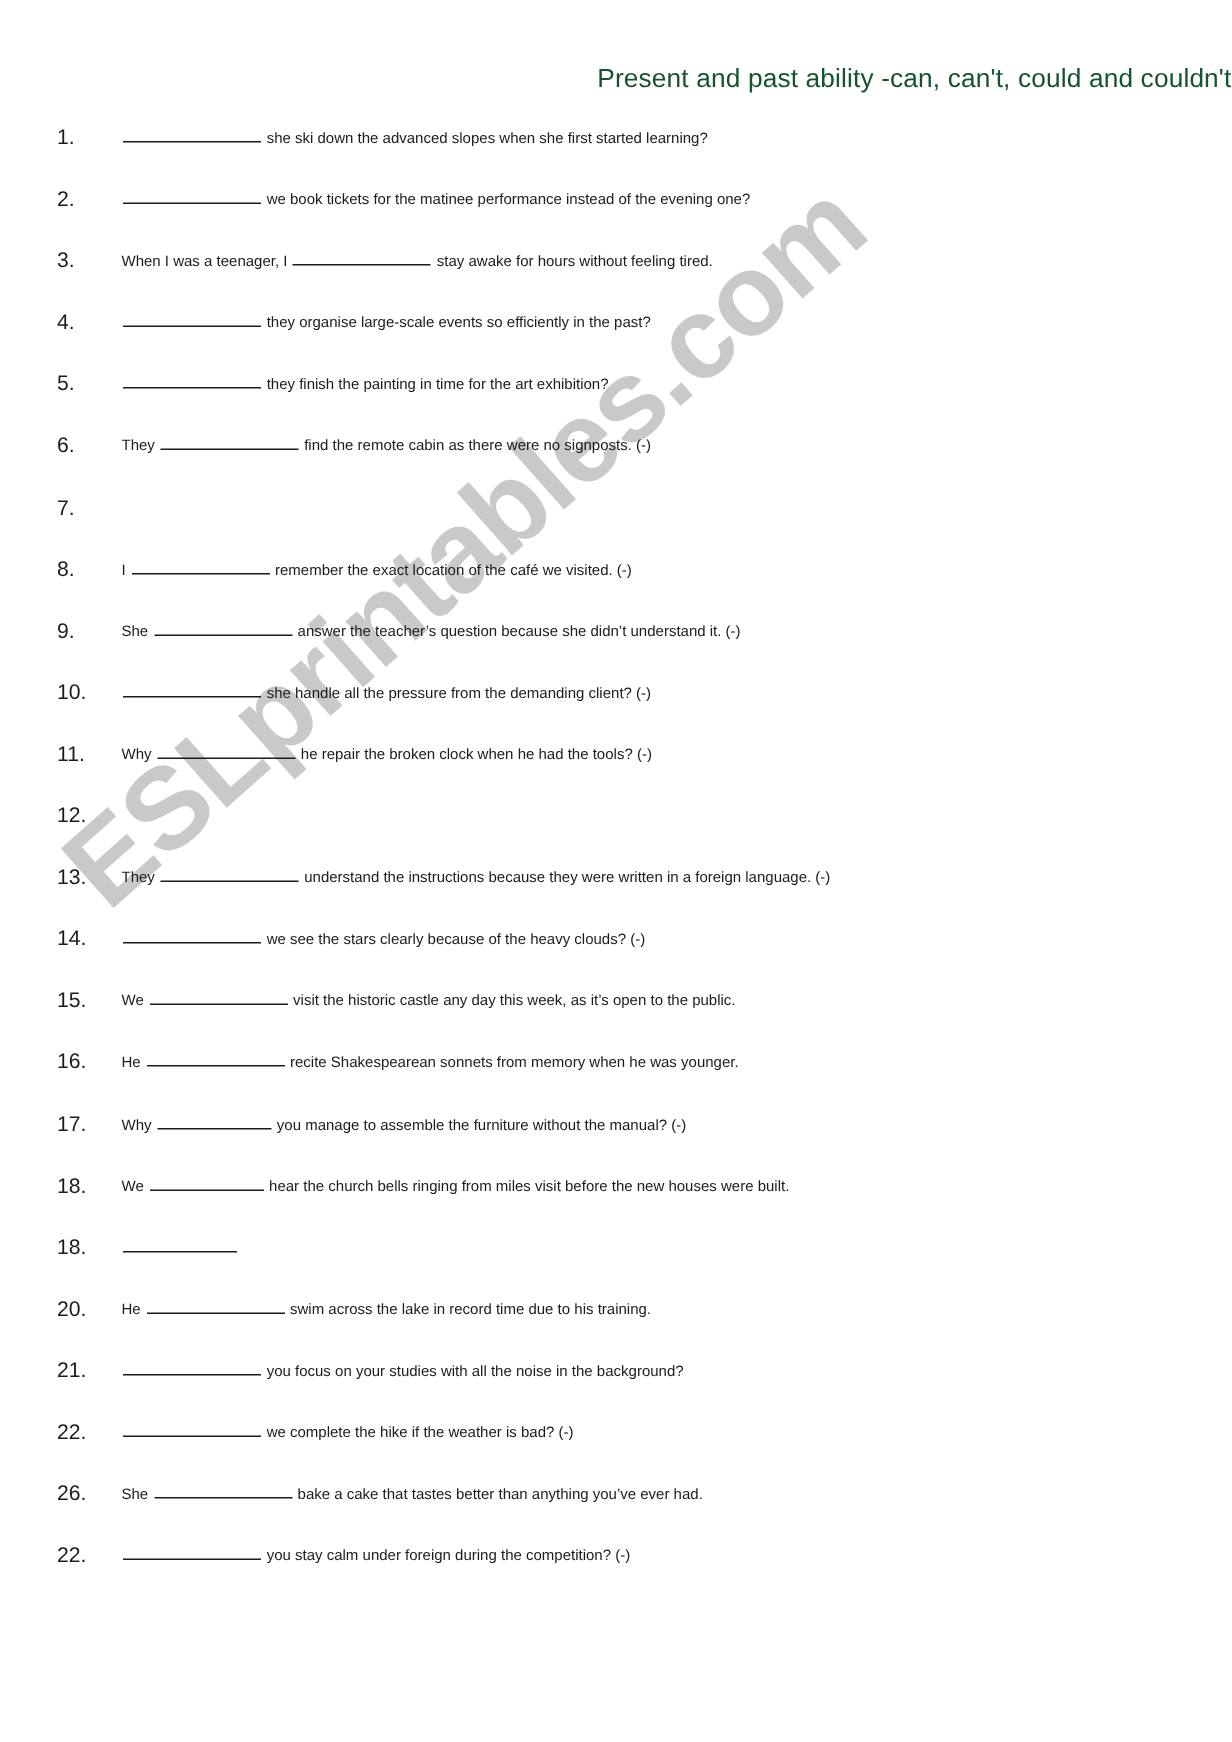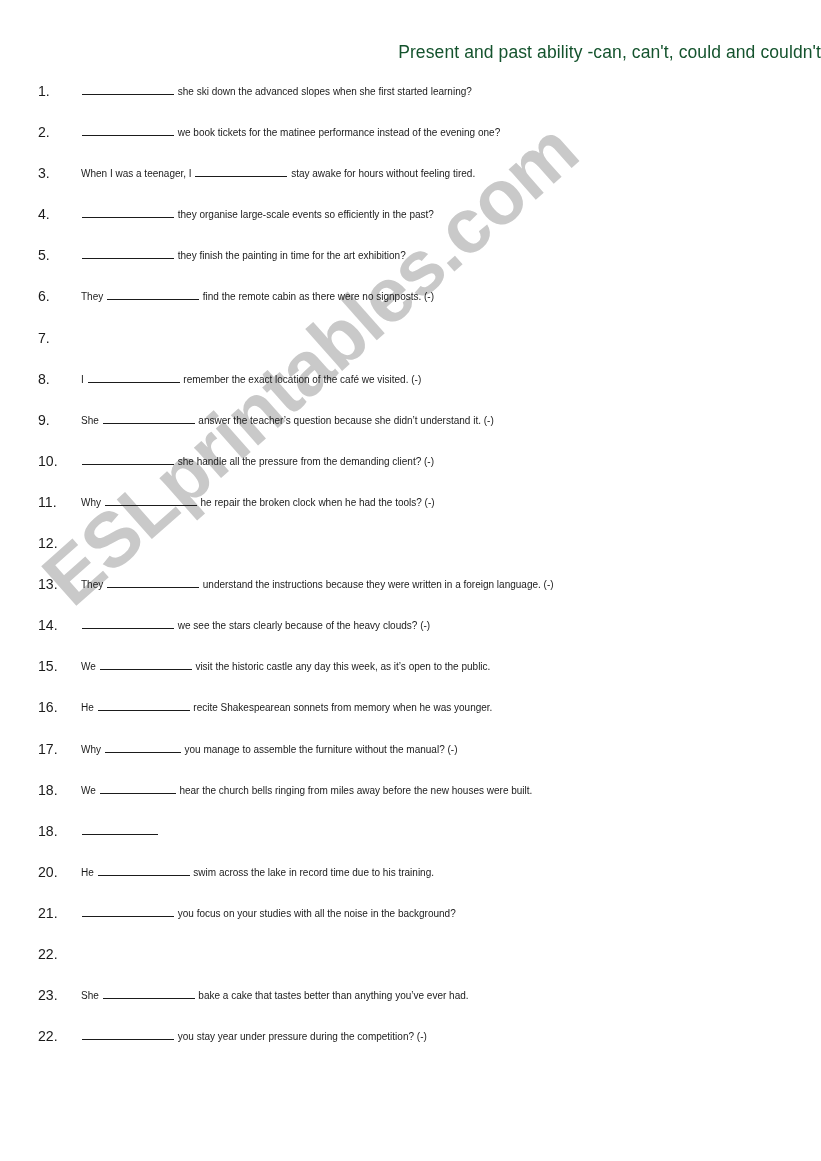--- a/index.html
+++ b/index.html
@@ -182,41 +182,42 @@
         <div class="item-row">
           <span class="item-number">16.</span>
           <span class="item-text"><span>He </span><span class="blank"></span><span> recite Shakespearean sonnets from memory when he was younger.</span></span>
         </div>
         <div class="item-row">
           <span class="item-number">17.</span>
           <span class="item-text"><span>Why </span><span class="blank short"></span><span> you manage to assemble the furniture without the manual? (-)</span></span>
         </div>
         <div class="item-row">
           <span class="item-number">18.</span>
-          <span class="item-text"><span>We </span><span class="blank short"></span><span> hear the church bells ringing from miles away before the new houses were built.</span></span>
+          <span class="item-text"><span>We </span><span class="blank short"></span><span> hear the church bells ringing from miles visit before the new houses were built.</span></span>
         </div>
         <div class="item-row">
           <span class="item-number">18.</span>
           <span class="item-text"><span></span><span class="blank short"></span></span>
         </div>
         <div class="item-row">
           <span class="item-number">20.</span>
           <span class="item-text"><span>He </span><span class="blank"></span><span> swim across the lake in record time due to his training.</span></span>
         </div>
         <div class="item-row">
           <span class="item-number">21.</span>
           <span class="item-text"><span></span><span class="blank"></span><span> you focus on your studies with all the noise in the background?</span></span>
         </div>
         <div class="item-row">
           <span class="item-number">22.</span>
-        </div>
-        <div class="item-row">
-          <span class="item-number">23.</span>
+          <span class="item-text"><span></span><span class="blank"></span><span> we complete the hike if the weather is bad? (-)</span></span>
+        </div>
+        <div class="item-row">
+          <span class="item-number">26.</span>
           <span class="item-text"><span>She </span><span class="blank"></span><span> bake a cake that tastes better than anything you’ve ever had.</span></span>
         </div>
         <div class="item-row">
           <span class="item-number">22.</span>
-          <span class="item-text"><span></span><span class="blank"></span><span> you stay year under pressure during the competition? (-)</span></span>
+          <span class="item-text"><span></span><span class="blank"></span><span> you stay calm under foreign during the competition? (-)</span></span>
         </div>
       </div>
 
   </div>
 </div>
 
 </body></html>

